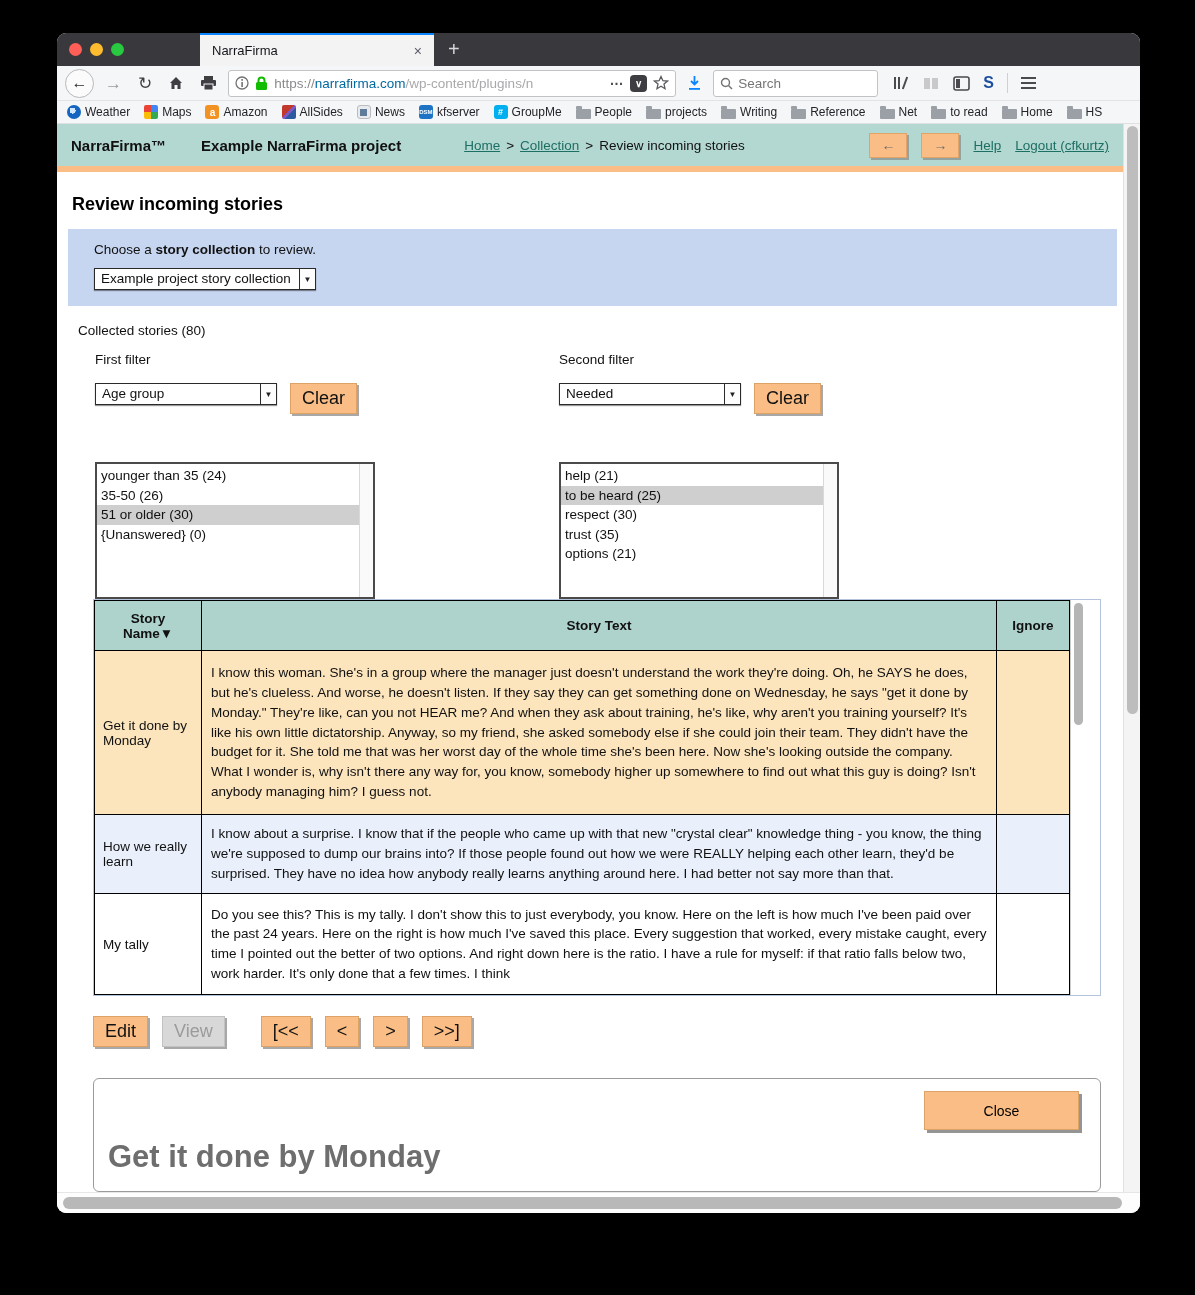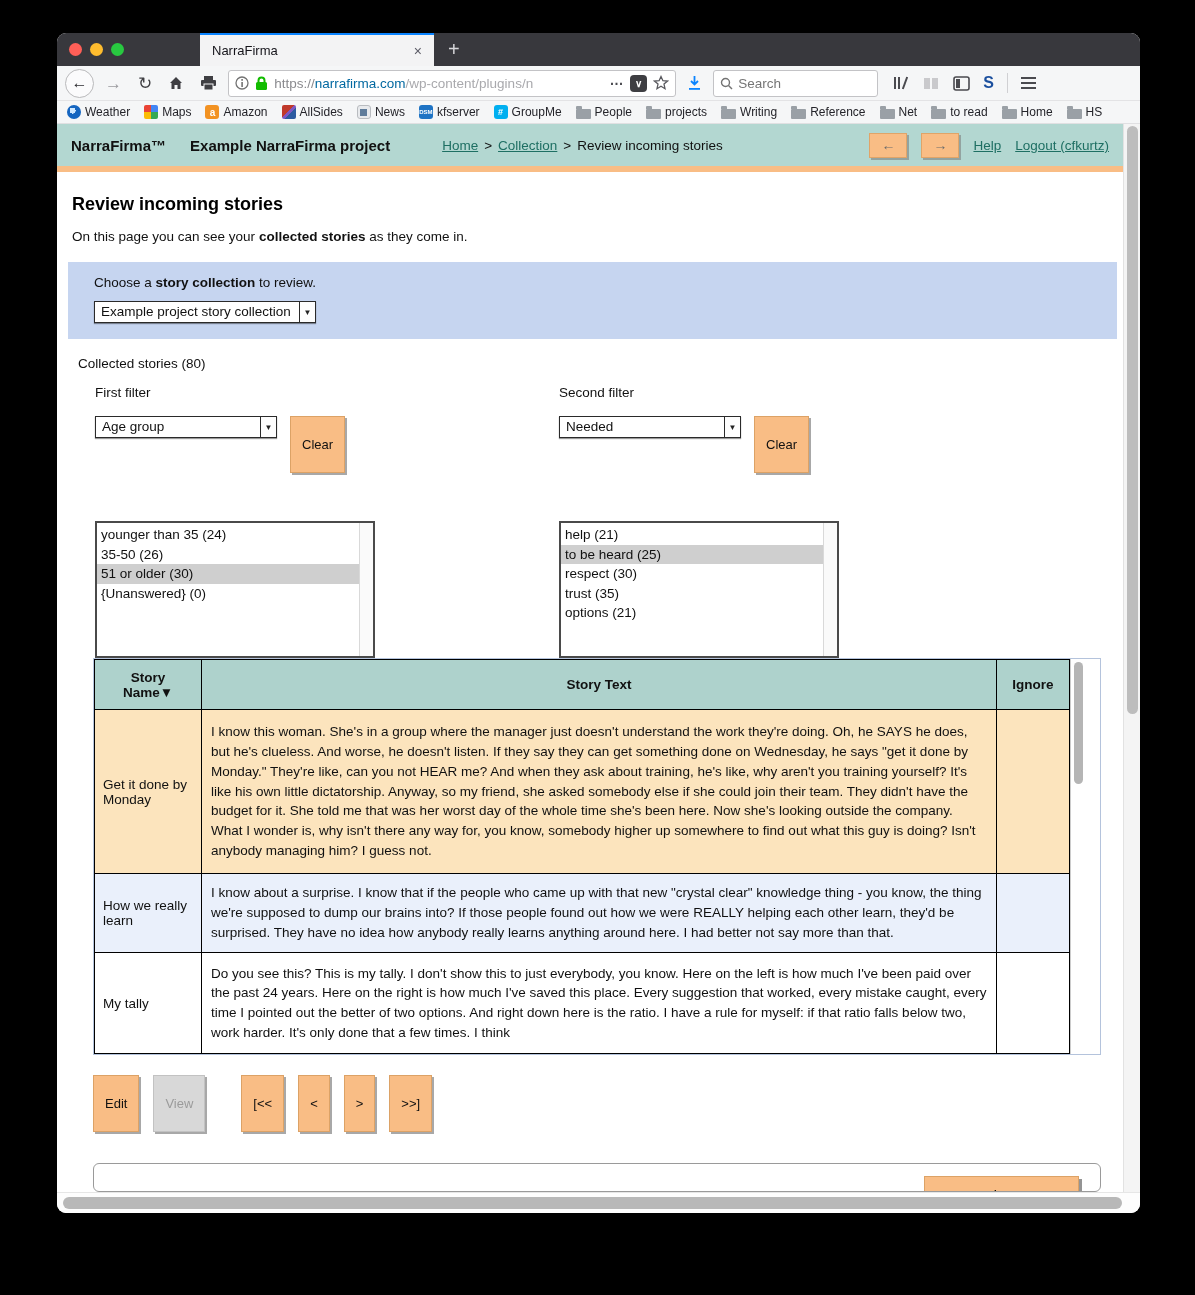--- a/index.html
+++ b/index.html
@@ -58,21 +58,21 @@
   .folder { width:15px; height:10px; background:#9aa0a6; border-radius:1px; position:relative; margin-top:3px; }
   .folder::before { content:""; position:absolute; top:-3px; left:0; width:6px; height:3px; background:#9aa0a6;
                     border-radius:1px 1px 0 0; }
 
   
   .content { flex:1 1 auto; position:relative; background:#fff; overflow:hidden; }
   .vscroll { position:absolute; right:0; top:0; bottom:0; width:17px; background:#f4f4f4; border-left:1px solid #e2e2e2; }
   .vthumb { position:absolute; top:2px; left:3px; width:11px; height:588px; background:#bdbdbd; border-radius:6px; }
   .page { position:absolute; left:0; top:0; right:17px; bottom:0; overflow:hidden; }
 
-  .appheader { height:42px; background:#b3d7d1; display:flex; align-items:center; padding:0 14px; gap:10px; }
+  .appheader { height:42px; background:#b3d7d1; display:flex; align-items:center; padding:0 14px; gap:21px; }
   .brand { font-weight:bold; font-size:15px; color:#111; }
   .project { font-weight:bold; font-size:15px; color:#111; margin-left:14px; }
   .crumbs { margin-left:42px; font-size:13.5px; color:#111; display:flex; gap:6px; align-items:center; }
   .tlink { color:#1e6f63; text-decoration:underline; cursor:pointer; }
   .hdr-right { margin-left:auto; display:flex; align-items:center; gap:14px; font-size:13.5px; }
   .navarrow { width:38px; height:25px; background:#f9bd85; border:1px solid #e0a468;
               box-shadow:2px 2px 0 rgba(120,120,120,.55); display:flex; align-items:center; justify-content:center;
               color:#6b6b6b; font-size:14px; }
   .orangestrip { height:6px; background:#f9bd85; }
 
@@ -89,21 +89,21 @@
                     font-size:8px; color:#222; background:#fdfdfd; }
 
   .collected { margin:0 0 14px 6px; }
 
   .filters { display:flex; margin-left:23px; }
   .fcol1 { width:464px; }
   .flabel { margin-bottom:16px; }
   .frow { display:flex; align-items:flex-start; gap:13px; margin-bottom:11px; }
   .fselect { width:182px; justify-content:space-between; }
   .btn { background:#f9bd85; border:1px solid #dca266; box-shadow:2px 2px 0 rgba(110,110,110,.6);
-         font-size:13px; padding:20px 11px; color:#111; }
+         font-size:18px; padding:4px 11px; color:#111; }
   .btn.disabled { background:#d8d8d8; border-color:#c2c2c2; color:#9b9b9b; }
 
   .listbox { width:280px; height:137px; background:#fff; border:2px solid #4a4a4a; display:flex;margin-top:48px; }
   .lb-items { flex:1; padding-top:2px; overflow:hidden; }
   .lb-item { padding:0 4px; line-height:19.5px; white-space:nowrap; }
   .lb-item.selected { background:#cfcfcf; }
   .lb-scroll { width:14px; border-left:1px solid #d9d9d9; background:#fafafa; }
 
   .summary { margin:16px 0 13px 6px; }
 
@@ -304,21 +304,20 @@
           <span class="navarrow">←</span>
           <span class="navarrow">→</span>
           <span class="tlink">Help</span>
           <span class="tlink">Logout (cfkurtz)</span>
         </span>
       </div>
       <div class="orangestrip"></div>
 
       <div class="main">
         <h1 class="pagetitle">Review incoming stories</h1>
-        <div class="intro"><span>On this page you can see your </span><b>collected stories</b><span> as they come in.</span></div>
 
         <div class="bluepanel">
           <div class="lbl"><span>Choose a </span><b>story collection</b><span> to review.</span></div>
           <div class="selectbox">
             <span class="val">Example project story collection</span>
             <span class="arr">▼</span>
           </div>
         </div>
 
         <div class="collected">Collected stories (80)</div>

